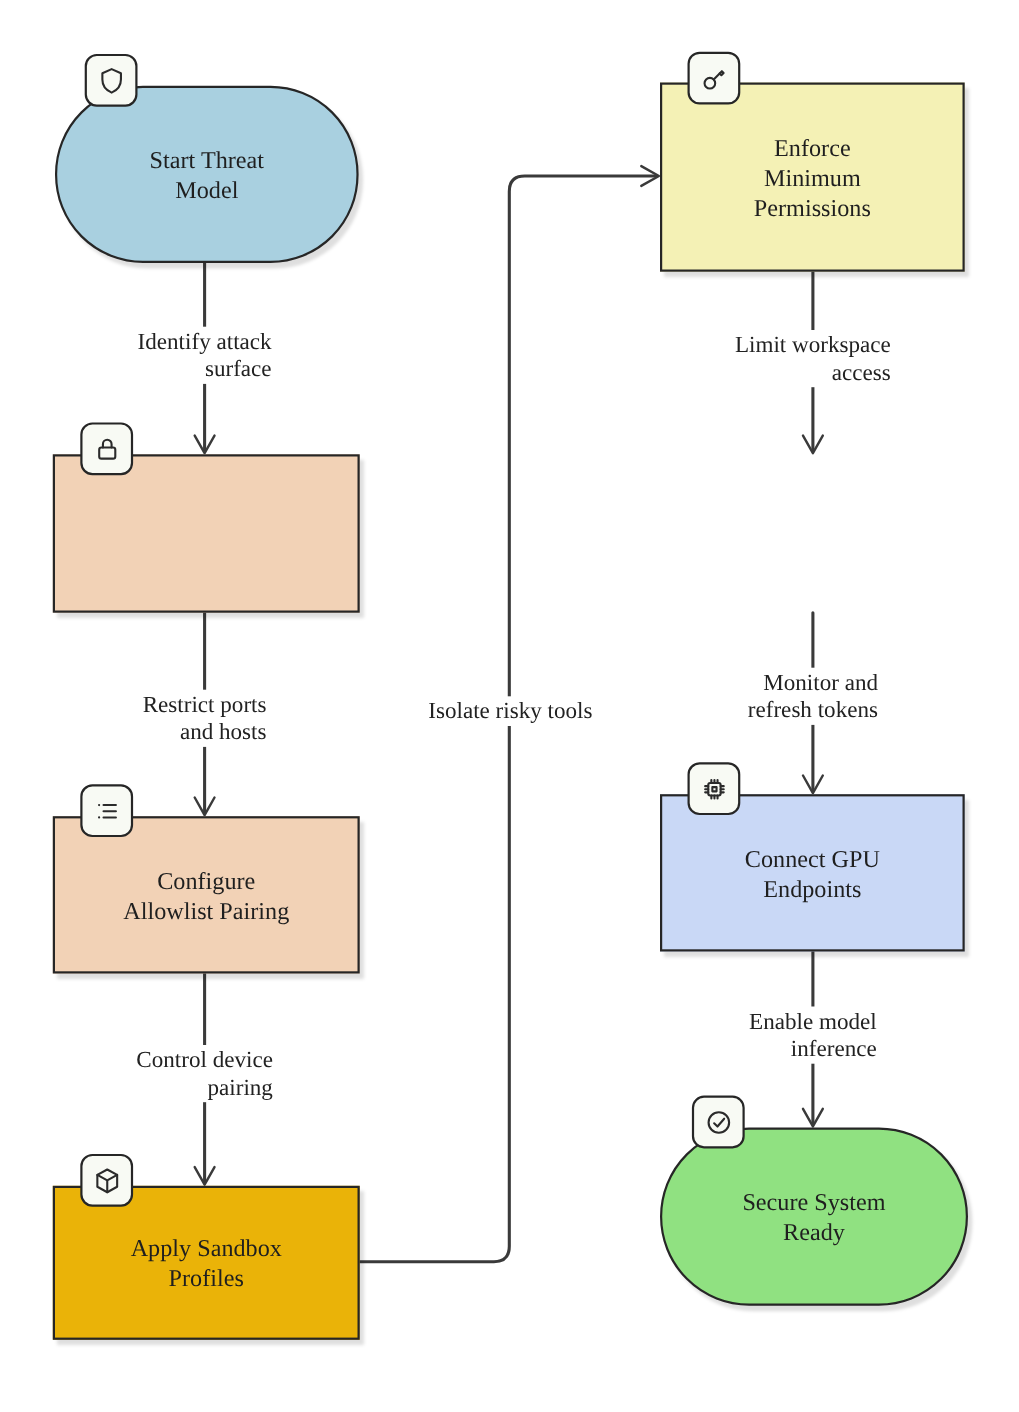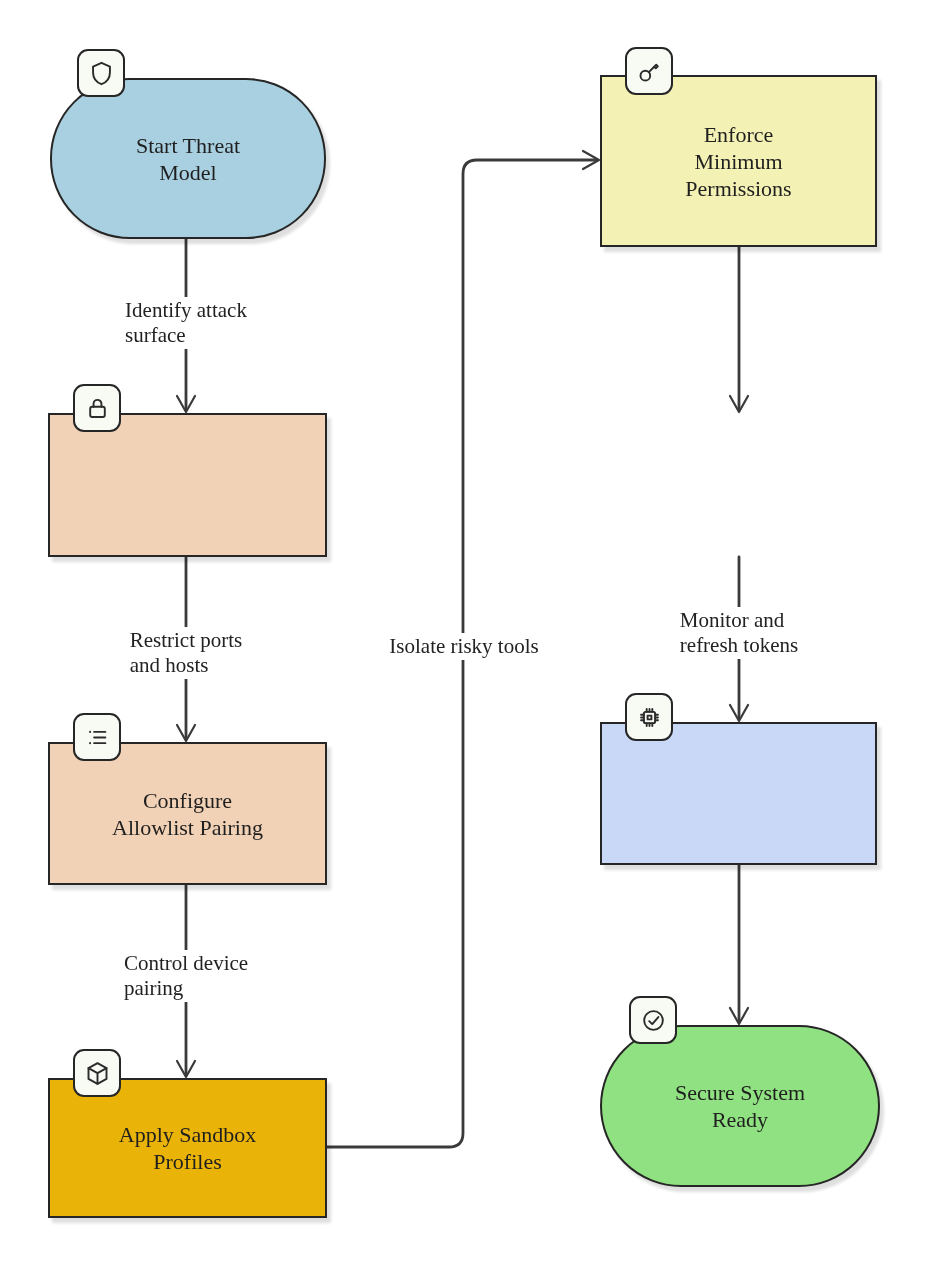--- a/index.html
+++ b/index.html
@@ -6,21 +6,21 @@
   .canvas{position:relative;width:926px;height:1284px;background:#ffffff;overflow:hidden;
           font-family:Liberation Serif, serif;color:#1f1f1f;padding-left:34px;}
   .wires{position:absolute;left:0;top:0;width:926px;height:1284px;}
   .node{position:absolute;border:2.5px solid #262626;display:flex;align-items:center;justify-content:center;
         box-shadow:4px 5px 3px rgba(0,0,0,0.13);box-sizing:border-box;}
   .rect{border-radius:0;}
   .nlabel{white-space:pre-line;text-align:center;font-size:22px;line-height:27px;color:#1f1f1f;}
   .badge{position:absolute;width:48px;height:48px;background:#f8faf4;border:2.5px solid #262626;
          border-radius:11px;display:flex;align-items:center;justify-content:center;box-sizing:border-box;}
   .badge svg{display:block;}
-  .elabel{position:absolute;transform:translateX(-50%);white-space:pre-line;text-align:left;
+  .elabel{position:absolute;transform:translateX(-50%);white-space:pre-line;text-align:right;
           background:#ffffff;font-size:21px;line-height:25px;color:#222222;padding:1px 5px;}
   
   .n0{left:50px;top:78px;width:276px;height:161px;border-radius:80px;}
   .n1{left:48px;top:413px;width:279px;height:144px;}
   .n2{left:48px;top:742px;width:279px;height:143px;}
   .n3{left:48px;top:1078px;width:279px;height:140px;}
   .n4{left:600px;top:75px;width:277px;height:172px;}
   .n5{left:600px;top:413px;width:277px;height:144px;}
   .n6{left:600px;top:722px;width:277px;height:143px;}
   .n7{left:600px;top:1025px;width:280px;height:162px;border-radius:81px;justify-content:center;}
@@ -115,36 +115,42 @@
 
   <div class="node rect n6" style="background: rgb(201, 216, 246);">
     <span class="badge b6">
       <svg width="27" height="27" viewBox="0 0 24 24" fill="none" stroke="#2b2b2b" stroke-width="1.7" stroke-linecap="round" stroke-linejoin="round">
         <rect x="7" y="7" width="10" height="10" rx="1.5"></rect>
         <rect x="10.3" y="10.3" width="3.4" height="3.4"></rect>
         <path d="M9.5 7 V4.5 M12 7 V4.5 M14.5 7 V4.5 M9.5 19.5 V17 M12 19.5 V17 M14.5 19.5 V17"></path>
         <path d="M7 9.5 H4.5 M7 12 H4.5 M7 14.5 H4.5 M19.5 9.5 H17 M19.5 12 H17 M19.5 14.5 H17"></path>
       </svg>
     </span>
+    <div class="nlabel">Connect GPU
+Endpoints</div>
   </div>
 
   <div class="node n7" style="background: rgb(144, 225, 129);">
     <span class="badge b7">
       <svg width="27" height="27" viewBox="0 0 24 24" fill="none" stroke="#2b2b2b" stroke-width="1.7" stroke-linecap="round" stroke-linejoin="round">
         <circle cx="12" cy="12" r="8.3"></circle>
         <path d="M8.2 12.6 L10.9 15.2 L16.3 8.9"></path>
       </svg>
     </span>
     <div class="nlabel">Secure System
 Ready</div>
   </div>
 
   <div class="elabel el0">Identify attack
 surface</div>
   <div class="elabel el1">Restrict ports
 and hosts</div>
   <div class="elabel el2">Control device
 pairing</div>
   <div class="elabel el3">Isolate risky tools</div>
+  <div class="elabel el4">Limit workspace
+access</div>
   <div class="elabel el5">Monitor and
 refresh tokens</div>
+  <div class="elabel el6">Enable model
+inference</div>
 
 </div>
 
 </body></html>

